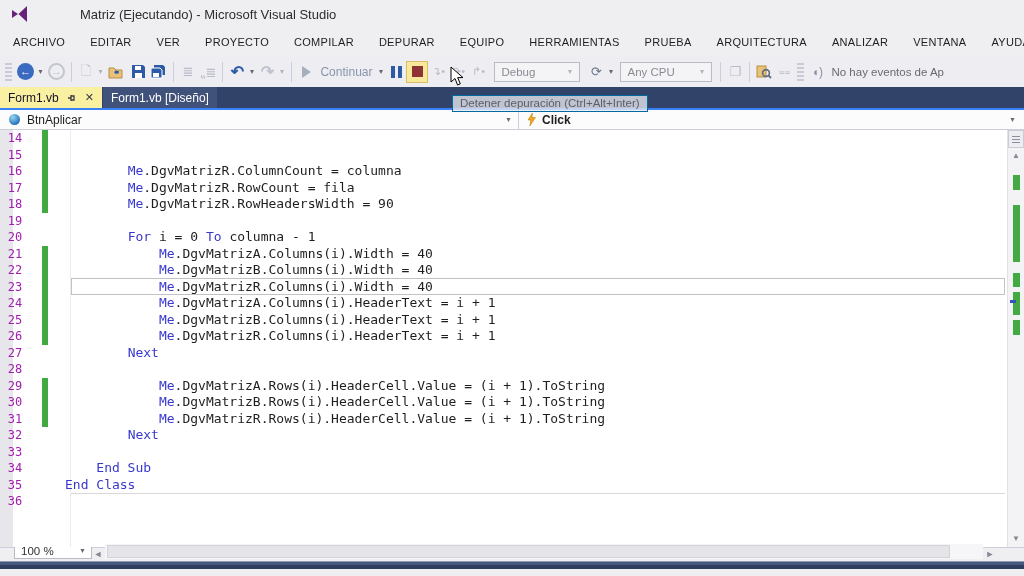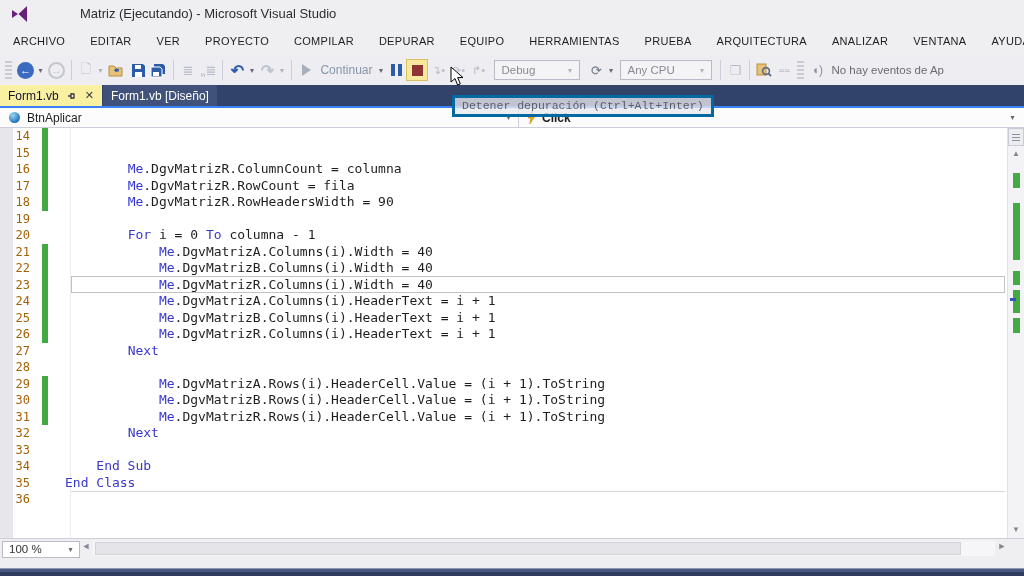--- a/index.html
+++ b/index.html
@@ -45,60 +45,60 @@
   
   .tabstrip { height:23px; background:#32436A; border-bottom:2px solid #3b82f6; display:flex; align-items:flex-end; position:relative; }
   .tab { height:21px; display:flex; align-items:center; padding:0 8px; font-size:12px; cursor:default; }
   .tab.active { background:#F9F0A2; color:#14142A; }
   .tab:not(.active) { background:#41527A; color:#FFFFFF; margin-left:1px; }
   .tab .pin { margin-left:8px; }
   .tab .cls { margin-left:8px; font-size:11px; color:#3A3A46; }
 
   
   .tooltip { position:absolute; left:452px; top:95px; z-index:40; background:rgba(232,233,238,0.78);
-             border:3px solid #0369a1; color:#5D5D66; font-size:11.5px; padding:1px 7px 2px; white-space:nowrap;font-family:Liberation Mono, monospace; }
+             border:1px solid #0369a1; color:#5D5D66; font-size:11.5px; padding:1px 7px 2px; white-space:nowrap; }
 
   
   .navbar { height:20px; background:#FCFCFC; border-bottom:1px solid #CCCEDB; display:flex; }
   .navcombo { display:flex; align-items:center; font-size:12px; color:#1E1E1E; }
   .navcombo.left { width:519px; border-right:1px solid #CCCEDB; padding:0 4px 0 9px; }
   .navcombo.right { flex:1; padding:0 6px 0 8px; }
   .navcombo .caret { margin-left:auto; }
   .sphere { width:11px; height:11px; border-radius:50%; margin-right:7px;
             background:radial-gradient(circle at 35% 30%, #9AD6F2, #1F6FB8 75%); }
   .bolt { margin-right:6px; }
   .navcombo.right .lbl { font-weight:bold; }
 
   
   .main { height:417px; position:relative; background:#FFFFFF; }
   .editor { position:absolute; left:0; top:0; right:17px; bottom:0; overflow:hidden;
             font-family:"DejaVu Sans Mono","Liberation Mono",monospace; }
   .gutterbg { position:absolute; left:0; top:0; bottom:0; width:13px; background:#E7E7EB; }
   .gutterline { position:absolute; left:70px; top:0; bottom:0; width:1px; background:#ECECEC; }
   .row { display:flex; height:16.5px; align-items:center; position:relative; }
-  .ln { width:42px; padding-right:12px; text-align:right; font-size:12px; color:#a16207; flex:none; }
+  .ln { width:42px; padding-right:12px; text-align:center; font-size:12px; color:#a21caf; flex:none; }
   .chbar { width:6px; height:16.5px; flex:none; background:transparent; }
   .chbar.on { background:#43A943; }
   .codetxt { white-space:pre; font-size:13px; color:#1E1E1E; padding-left:17px; line-height:16.5px; }
   .kw { color:var(--kw,#3838CD); }
   .curline { position:absolute; left:71px; right:2px; top:148px; height:17px; border:1px solid #C2C2C4; }
   .eofline { position:absolute; left:71px; right:2px; top:363px; height:1px; background:#D8D8D8; }
 
   
   .vscroll { position:absolute; right:0; top:0; bottom:0; width:17px; background:#F3F3F5; border-left:1px solid #E2E2E6; }
   .vsplit { position:absolute; top:0; left:0; right:0; height:18px; border:1px solid #C9CBD6; background:#EDEDF1;
             display:flex; align-items:center; justify-content:center; }
   .vsplit i { width:8px; height:7px;
             background:repeating-linear-gradient(0deg,#8B90A0 0 1px,transparent 1px 3px); }
   .varrow { position:absolute; left:0; right:0; text-align:center; color:#868694; font-size:8px; line-height:12px; }
   .mark { position:absolute; left:5px; width:7px; background:#43A943; }
   .caretmark { position:absolute; left:2px; width:6px; height:3px; background:#3553B8; }
 
   
-  .bottombar { height:31px; background:#EFEFF2; border-top:1px solid #CCCEDB; display:flex; align-items:flex-start; padding:2px 2px; }
+  .bottombar { height:14px; background:#EFEFF2; border-top:1px solid #CCCEDB; display:flex; align-items:flex-end; padding:2px 14px; }
   .zoomcombo { width:78px; height:17px; background:#FFFFFF; border:1px solid #B9BCC7; display:flex; align-items:center;
                font-size:11.5px; color:#333; padding:0 3px 0 6px; }
   .zoomcombo .caret { margin-left:auto; }
   .harrow { width:12px; text-align:center; color:#868694; font-size:9px; }
   .htrack { flex:1; height:15px; background:#F6F6F8; position:relative; margin:0 1px; }
   .hthumb { position:absolute; left:2px; top:1px; bottom:1px; width:96%; background:#E4E4E9; border:1px solid #D2D2D8; }
   .corner { width:14px; }
 
   
   .statusbar { height:8px; background:linear-gradient(#8F9AB2 0 1px, #46587E 1px 4px, #2E3D5F 4px 100%); }

